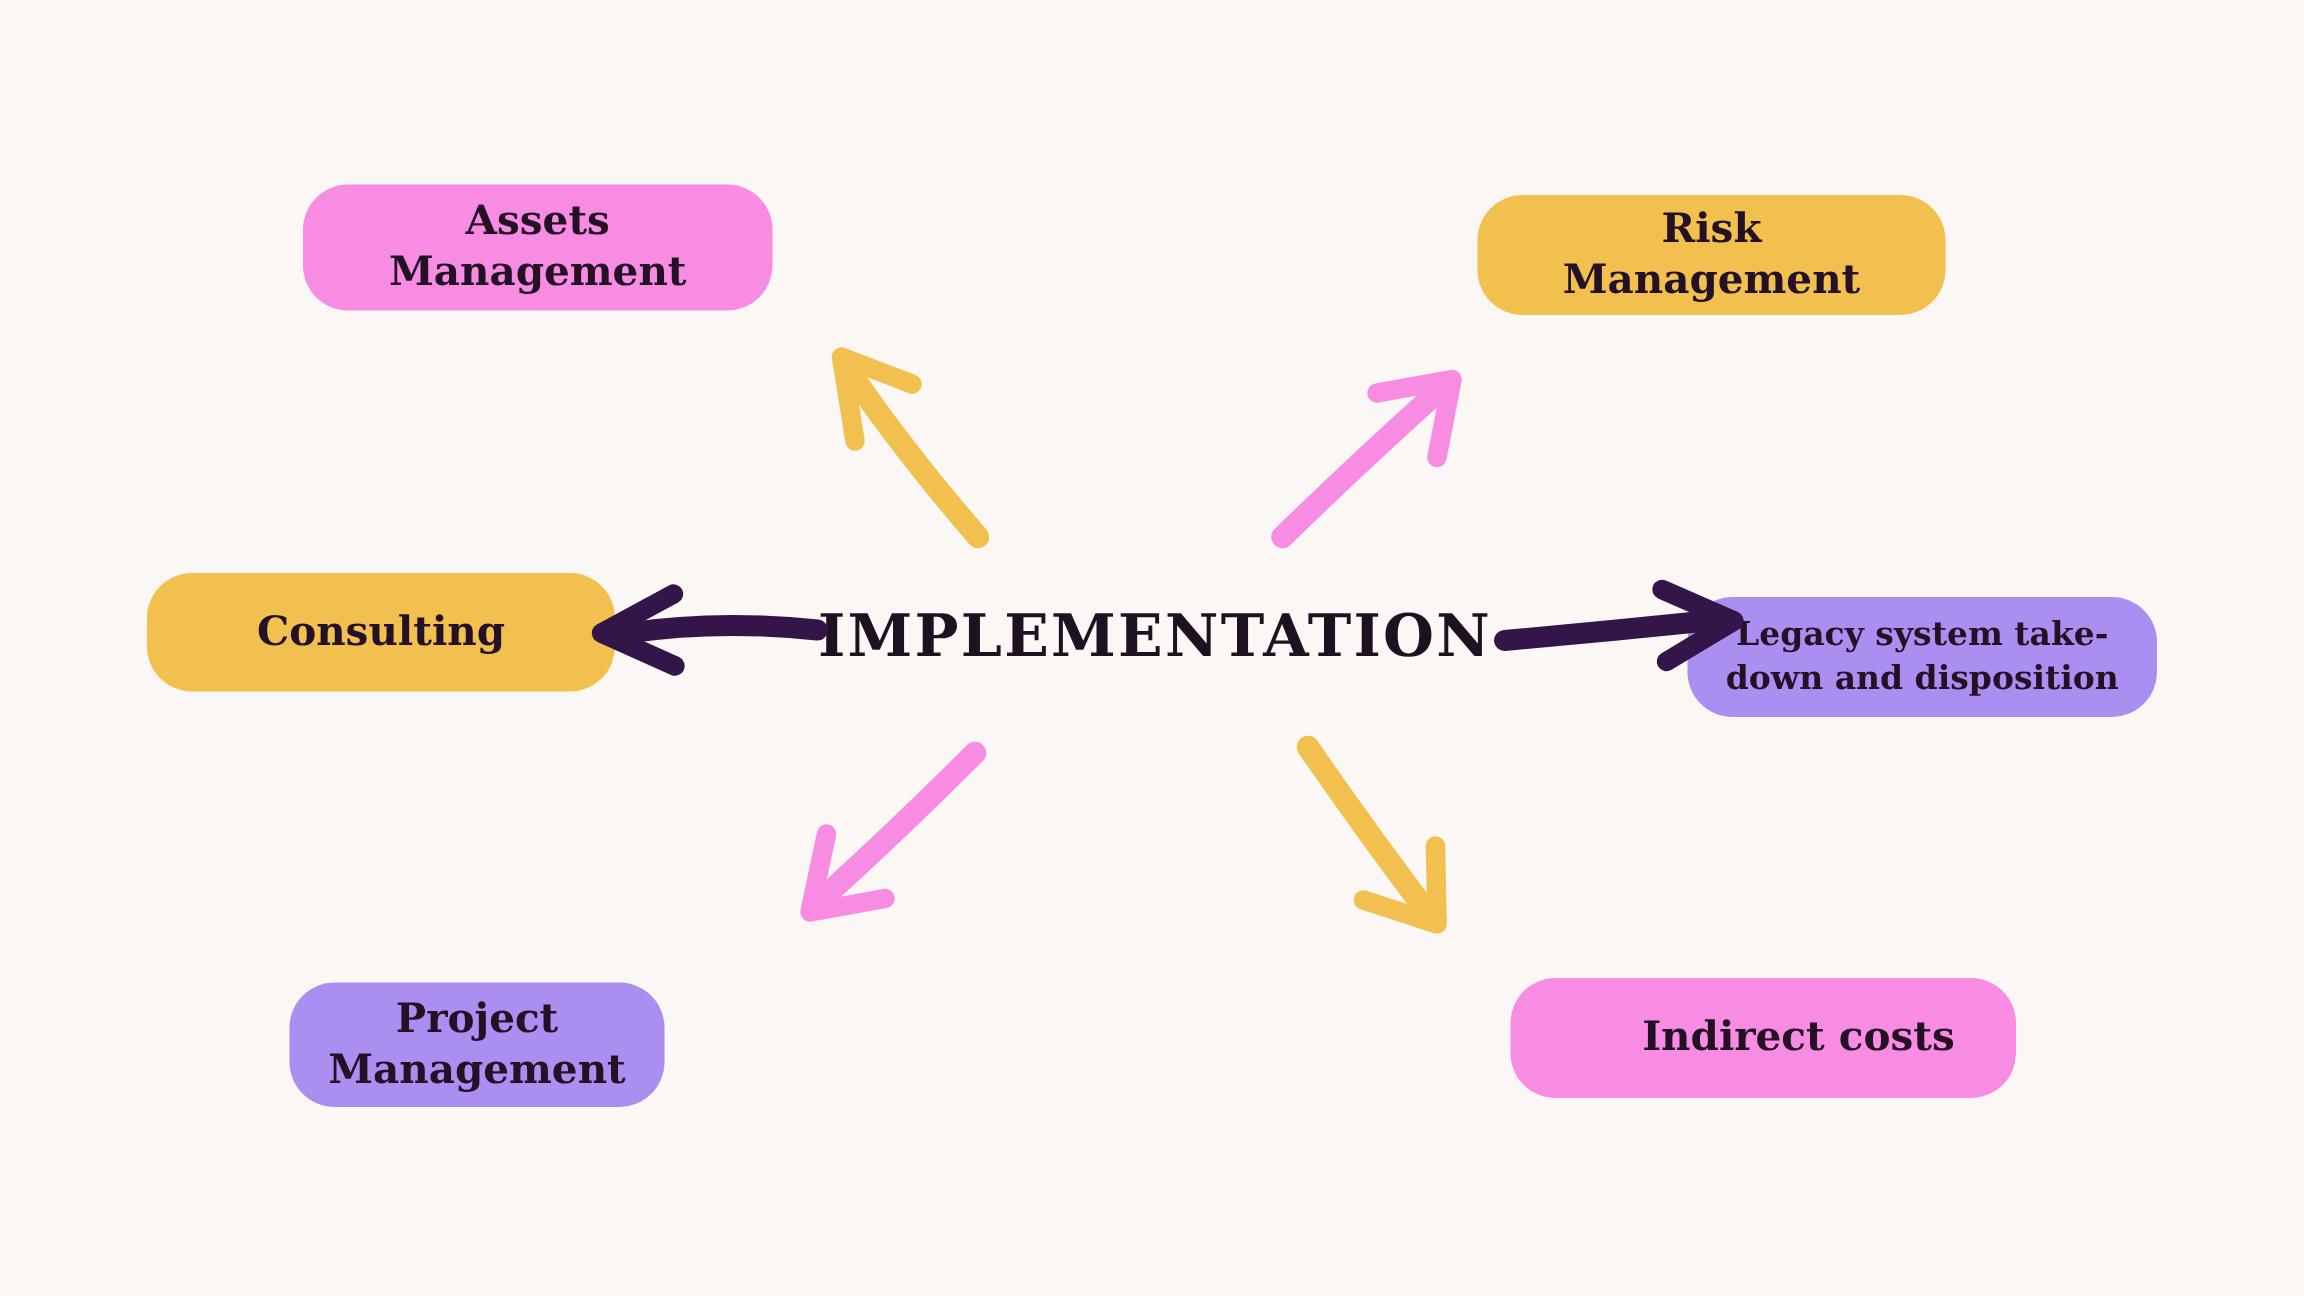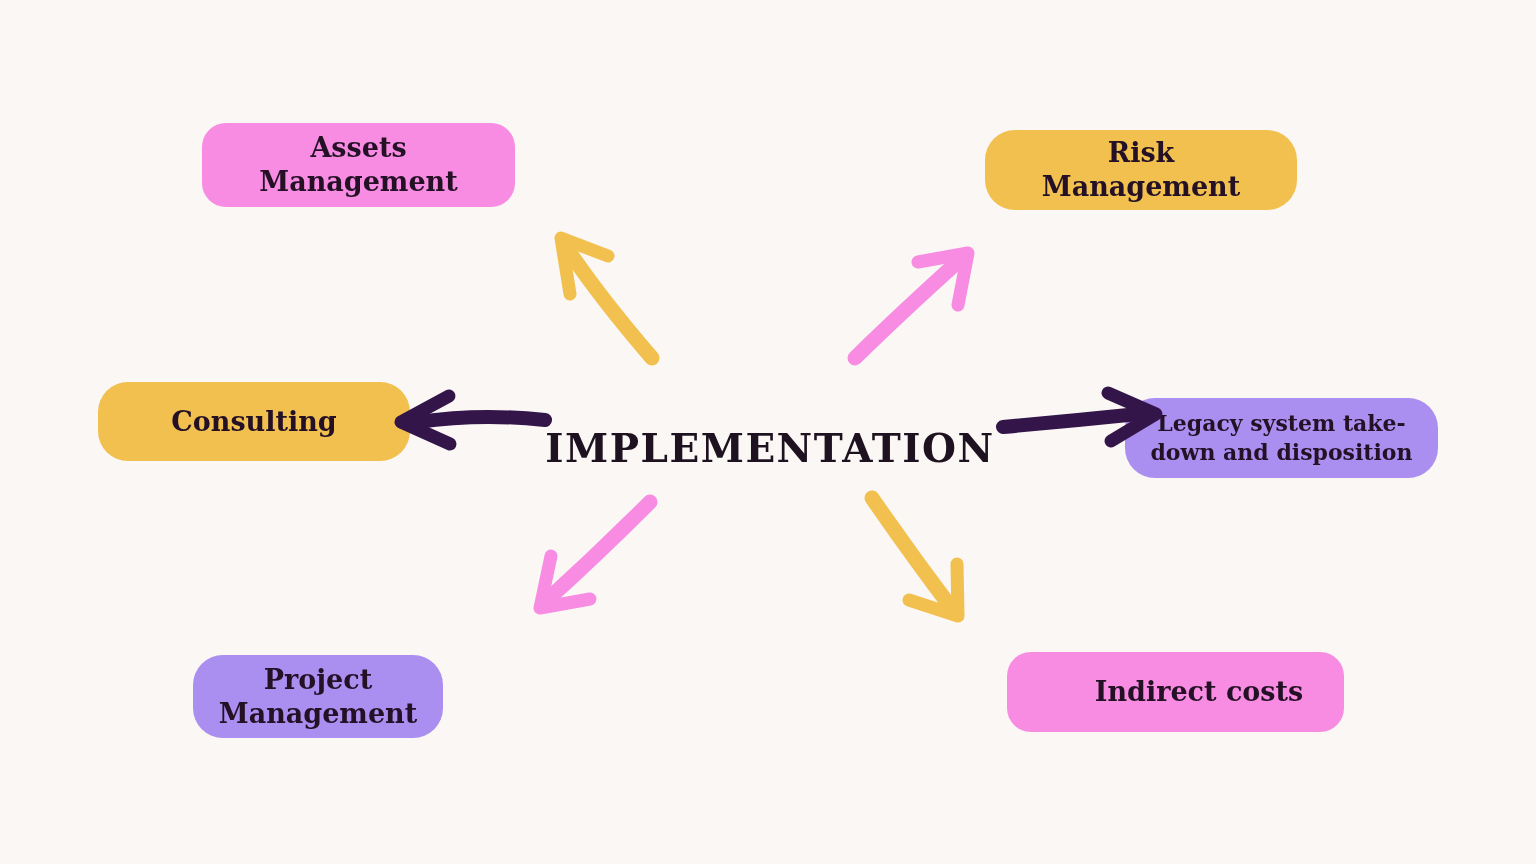--- a/index.html
+++ b/index.html
@@ -22,21 +22,21 @@
     flex-direction: column;
     align-items: center;
     justify-content: center;
     text-align: center;
     color: var(--label-text, #241126);
     font-weight: bold;
     font-size: 27px;
     line-height: 1.25;
     z-index: 1;
   }
-  .node-pink   { background: var(--pink, #f78ce2); border-radius: 24px; }
+  .node-pink   { background: var(--pink, #f78ce2); }
   .node-yellow { background: var(--yellow, #f2c04e); }
   .node-purple { background: var(--purple, #aa8ef0); }
 
   .node-assets     { left: 202px; top: 123px; width: 313px; height: 84px; }
   .node-risk       { left: 985px; top: 130px; width: 312px; height: 80px; }
   .node-consulting { left:  98px; top: 382px; width: 312px; height: 79px; }
   .node-legacy     { left: 1125px; top: 398px; width: 313px; height: 80px;
                      font-size: 22px; line-height: 1.3; }
   .node-project    { left: 193px; top: 655px; width: 250px; height: 83px; }
   .node-indirect   { left: 1007px; top: 652px; width: 290px; height: 80px; padding-left: 47px; }
@@ -44,21 +44,20 @@
   .center-title {
     position: absolute;
     left: 538px; top: 396px; width: 464px; height: 56px;
     display: flex; align-items: center; justify-content: center;
     font-weight: bold;
     font-size: 39px;
     letter-spacing: 1.5px;
     color: var(--title-text, #1e1220);
     z-index: 1;
     white-space: nowrap;
-    margin-top: 24px;
   }
 
   svg.arrow-layer {
     position: absolute;
     left: 0; top: 0;
     width: 1536px; height: 864px;
     z-index: 5;
     pointer-events: none;
   }
   .stroke-yellow { stroke: var(--yellow, #f2c04e); }

